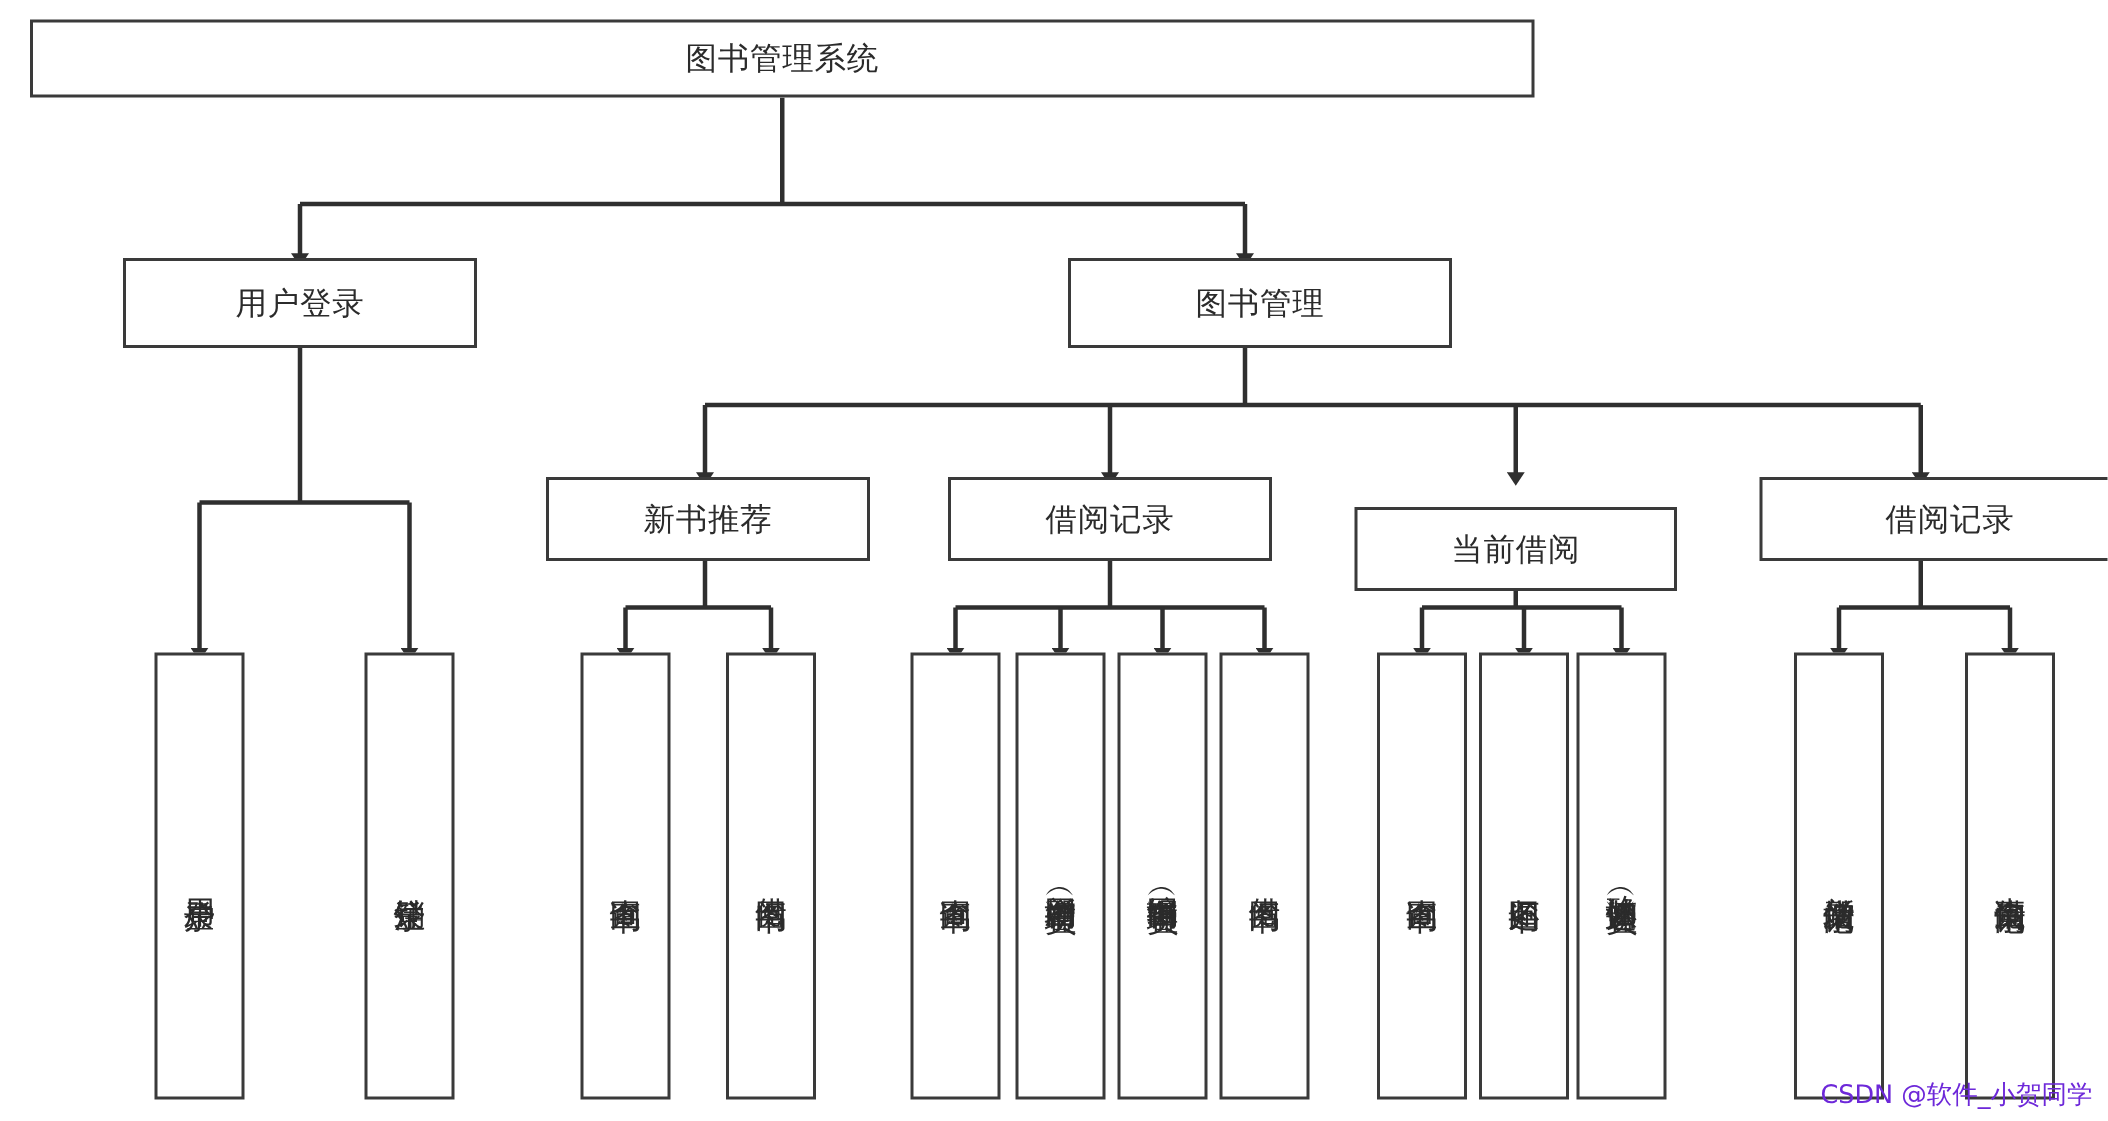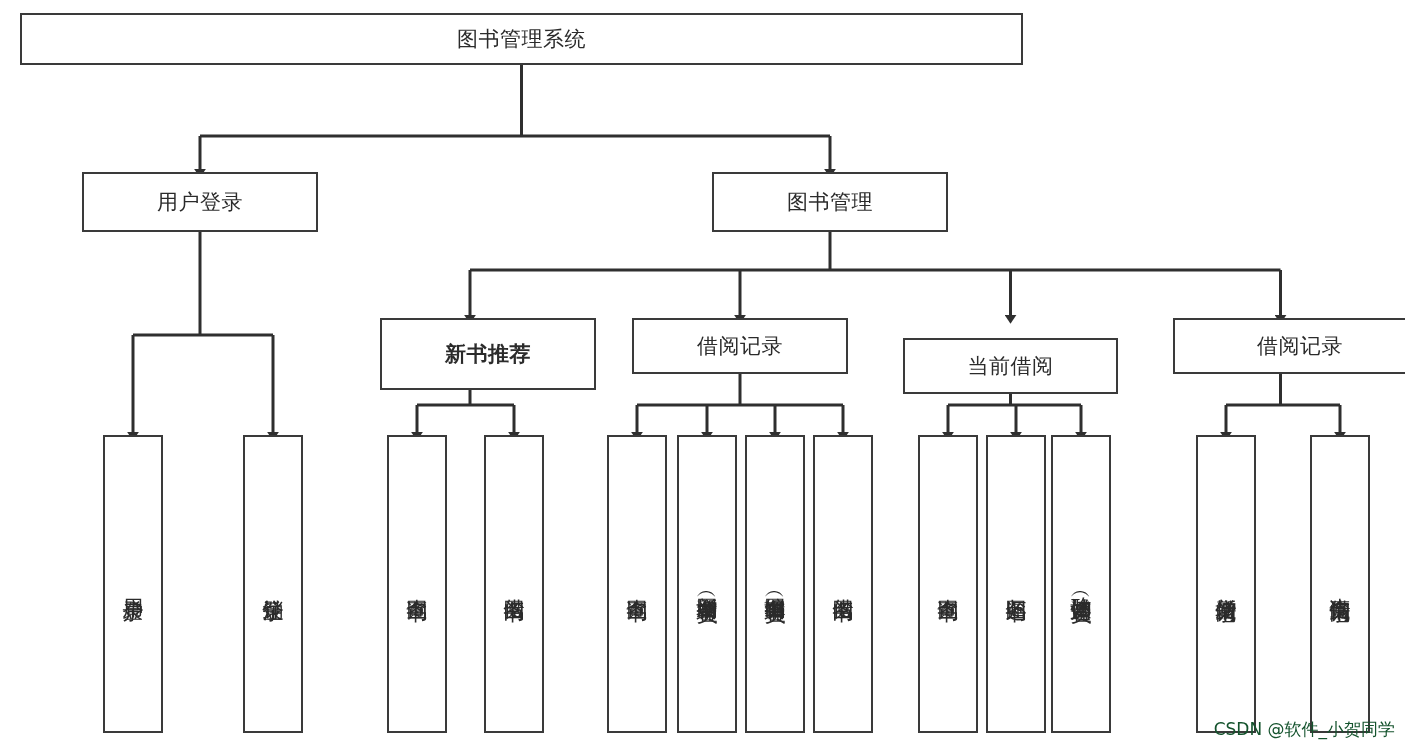--- a/index.html
+++ b/index.html
@@ -56,21 +56,21 @@
     text-orientation: upright;
     font-size: 21px;
     line-height: 1.15;
     letter-spacing: 1px;
   }
   #watermark {
     position: absolute;
     right: 10px;
     bottom: 6px;
     font-size: 17px;
-    color: #14532d;
+    color: #6d28d9;
     font-family: "DejaVu Sans", "Liberation Sans", sans-serif;
     white-space: nowrap;
     pointer-events: none;
   }
 </style>
 </head>
 <body>
 
 <div id="diagram-root">
 
@@ -117,25 +117,25 @@
       </g>
   </svg>
 
   <div class="node-box horiz" style="left: 20px; top: 13px; width: 1003px; height: 52px;">
     <span class="node-label">图书管理系统</span>
   </div>
 
   <div class="node-box horiz" style="left: 82px; top: 172px; width: 236px; height: 60px;">
     <span class="node-label">用户登录</span>
   </div>
-  <div class="node-box horiz" style="left: 712px; top: 172px; width: 236px; height: 60px;">
+  <div class="node-box horiz" style="left: 712px; top: 172px; width: 256px; height: 60px;">
     <span class="node-label">图书管理</span>
   </div>
 
-  <div class="node-box horiz" style="left: 380px; top: 318px; width: 216px; height: 72px; font-weight: bold;">
+  <div class="node-box horiz" style="left: 364px; top: 318px; width: 216px; height: 56px;">
     <span class="node-label">新书推荐</span>
   </div>
   <div class="node-box horiz" style="left: 632px; top: 318px; width: 216px; height: 56px;">
     <span class="node-label">借阅记录</span>
   </div>
   <div class="node-box horiz" style="left: 903px; top: 318px; width: 215px; height: 56px; margin-top: 20px;">
     <span class="node-label">当前借阅</span>
   </div>
   <div class="node-box horiz" style="left: 1173px; top: 318px; width: 254px; height: 56px;">
     <span class="node-label">借阅记录</span>

